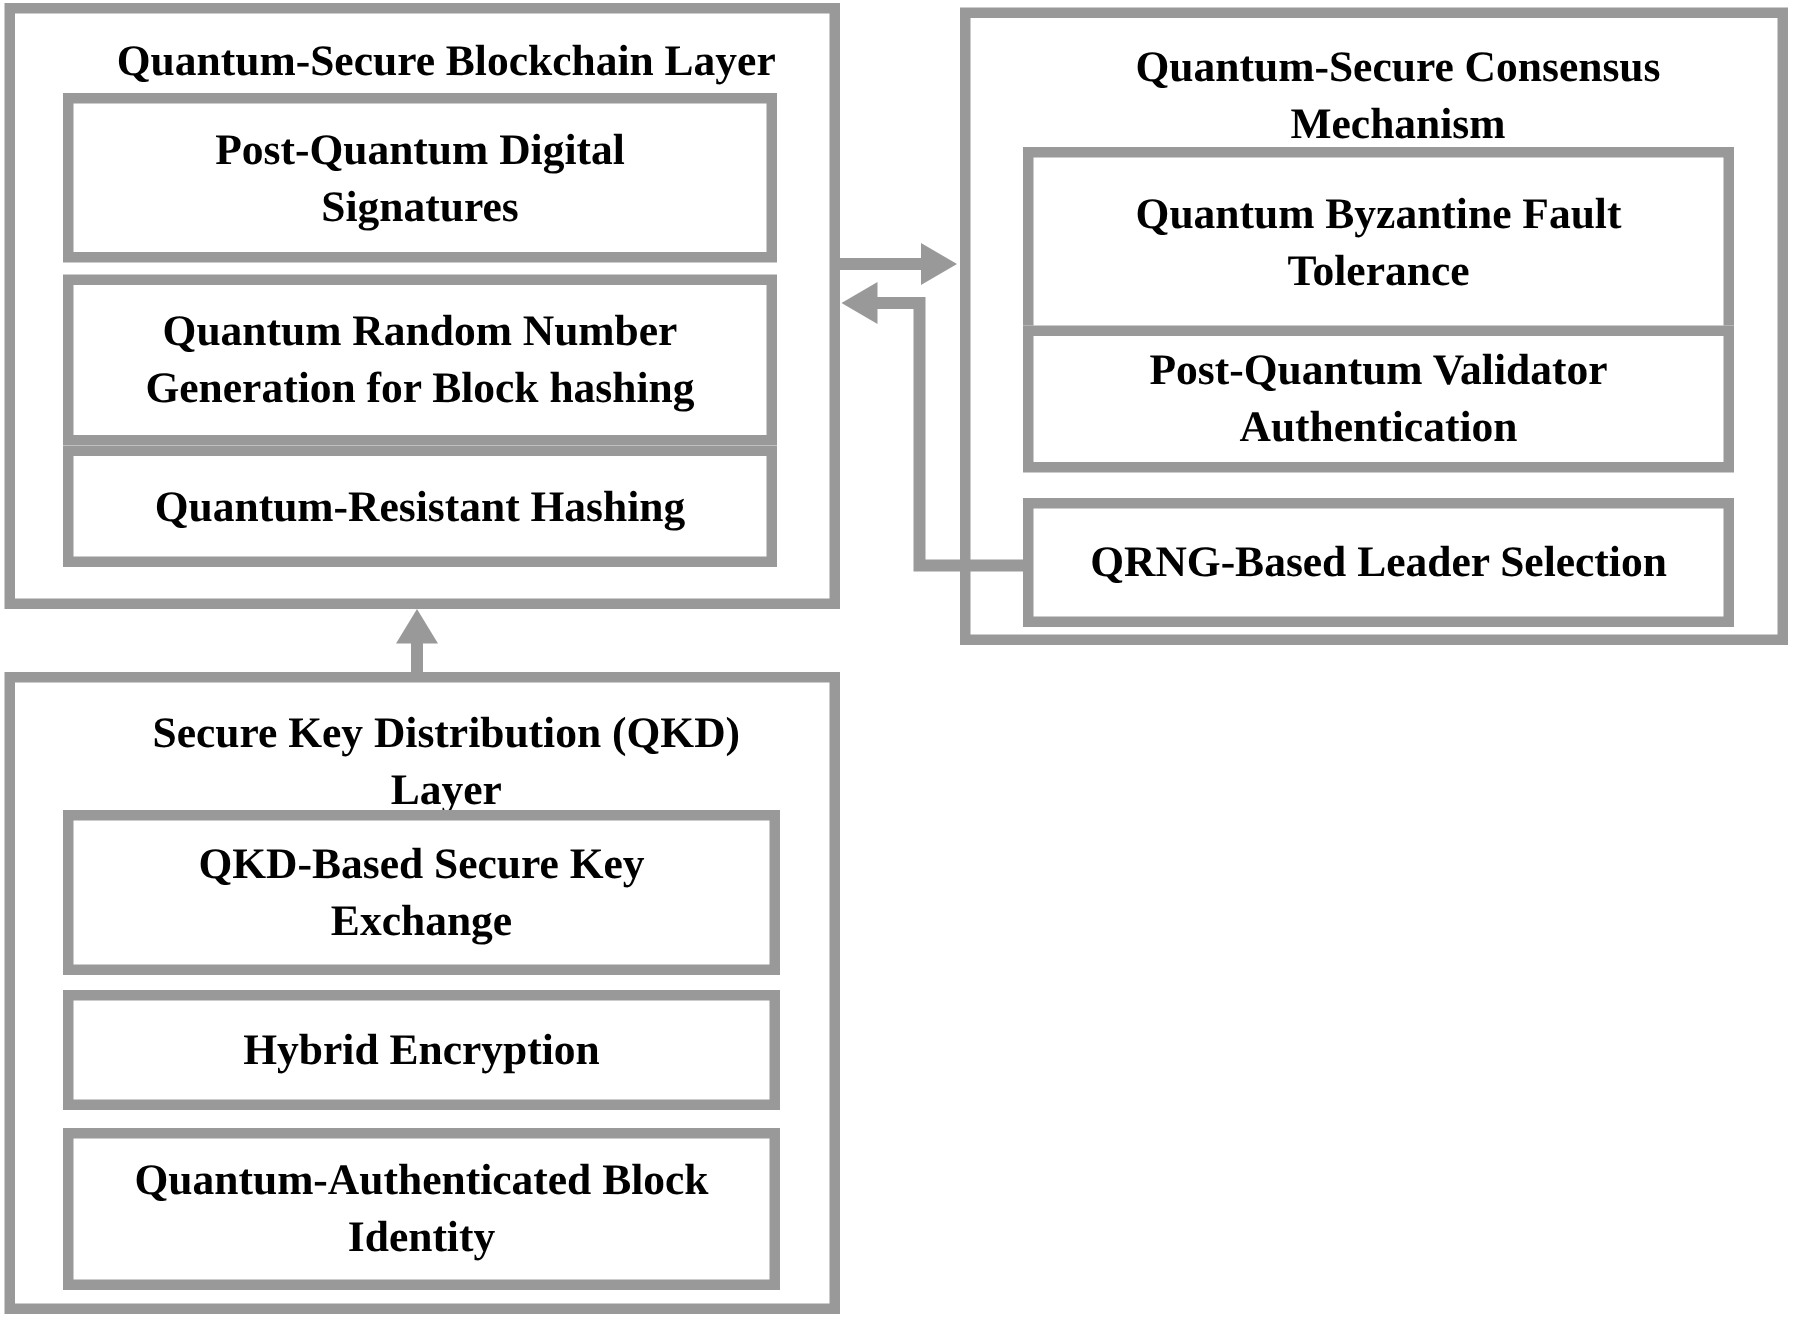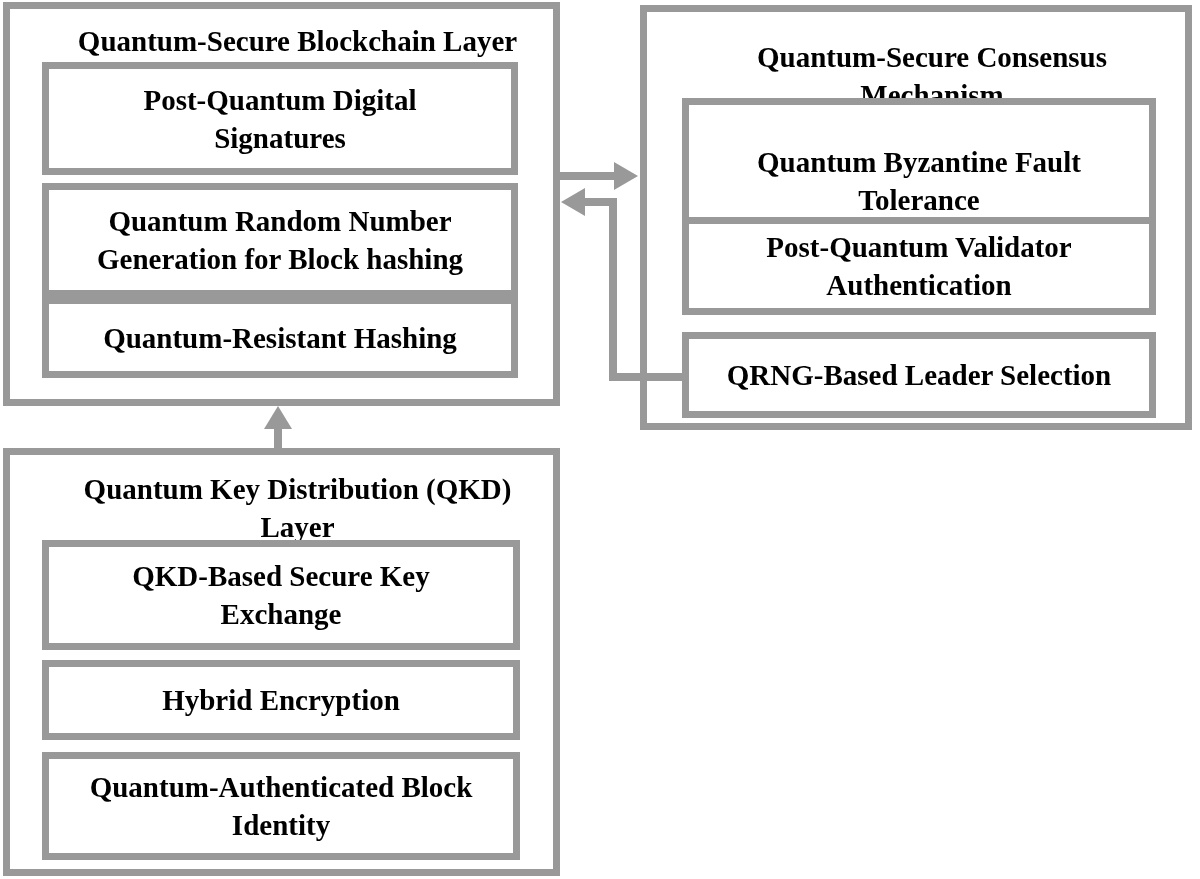--- a/index.html
+++ b/index.html
@@ -46,22 +46,22 @@
   .b-blockchain { left: 3px; top: 2px; width: 557px; height: 404px; }
   .b-blockchain .outer-title { margin-top: 13px; }
   .b-blockchain .i1 { left: 32px; top: 53px;  width: 476px; height: 113px; }
   .b-blockchain .i2 { left: 32px; top: 174px; width: 476px; height: 114px; }
   .b-blockchain .i3 { left: 32px; top: 288px; width: 476px; height: 81px; }
   .b-blockchain .i1 span { max-width: 380px; }
   .b-blockchain .i2 span { max-width: 420px; }
 
   
   .b-consensus { left: 640px; top: 5px; width: 552px; height: 425px; }
-  .b-consensus .outer-title { margin-top: 26px; max-width: 460px; }
-  .b-consensus .i1 { left: 35px; top: 86px;  width: 474px; height: 128px; align-items: flex-end; }
+  .b-consensus .outer-title { margin-top: 14px; max-width: 460px; }
+  .b-consensus .i1 { left: 35px; top: 86px;  width: 474px; height: 128px; }
   .b-consensus .i2 { left: 35px; top: 205px; width: 474px; height: 98px; }
   .b-consensus .i3 { left: 35px; top: 320px; width: 474px; height: 86px; }
   .b-consensus .i1 span { max-width: 420px; }
   .b-consensus .i2 span { max-width: 400px; }
 
   
   .b-qkd { left: 3px; top: 448px; width: 557px; height: 428px; }
   .b-qkd .outer-title { margin-top: 15px; max-width: 490px; }
   .b-qkd .i1 { left: 32px; top: 85px;  width: 478px; height: 110px; }
   .b-qkd .i2 { left: 32px; top: 205px; width: 478px; height: 80px; }
@@ -103,21 +103,21 @@
     </div>
     <div class="inner i2">
       <span>Post-Quantum Validator Authentication</span>
     </div>
     <div class="inner i3">
       <span>QRNG-Based Leader Selection</span>
     </div>
   </section>
 
   <section class="outer b-qkd">
-    <div class="outer-title">Quantum Key Distribution (QKD) Layer</div>
+    <div class="outer-title">Secure Key Distribution (QKD) Layer</div>
     <div class="inner i1">
       <span>QKD-Based Secure Key Exchange</span>
     </div>
     <div class="inner i2">
       <span>Hybrid Encryption</span>
     </div>
     <div class="inner i3">
       <span>Quantum-Authenticated Block Identity</span>
     </div>
   </section>

